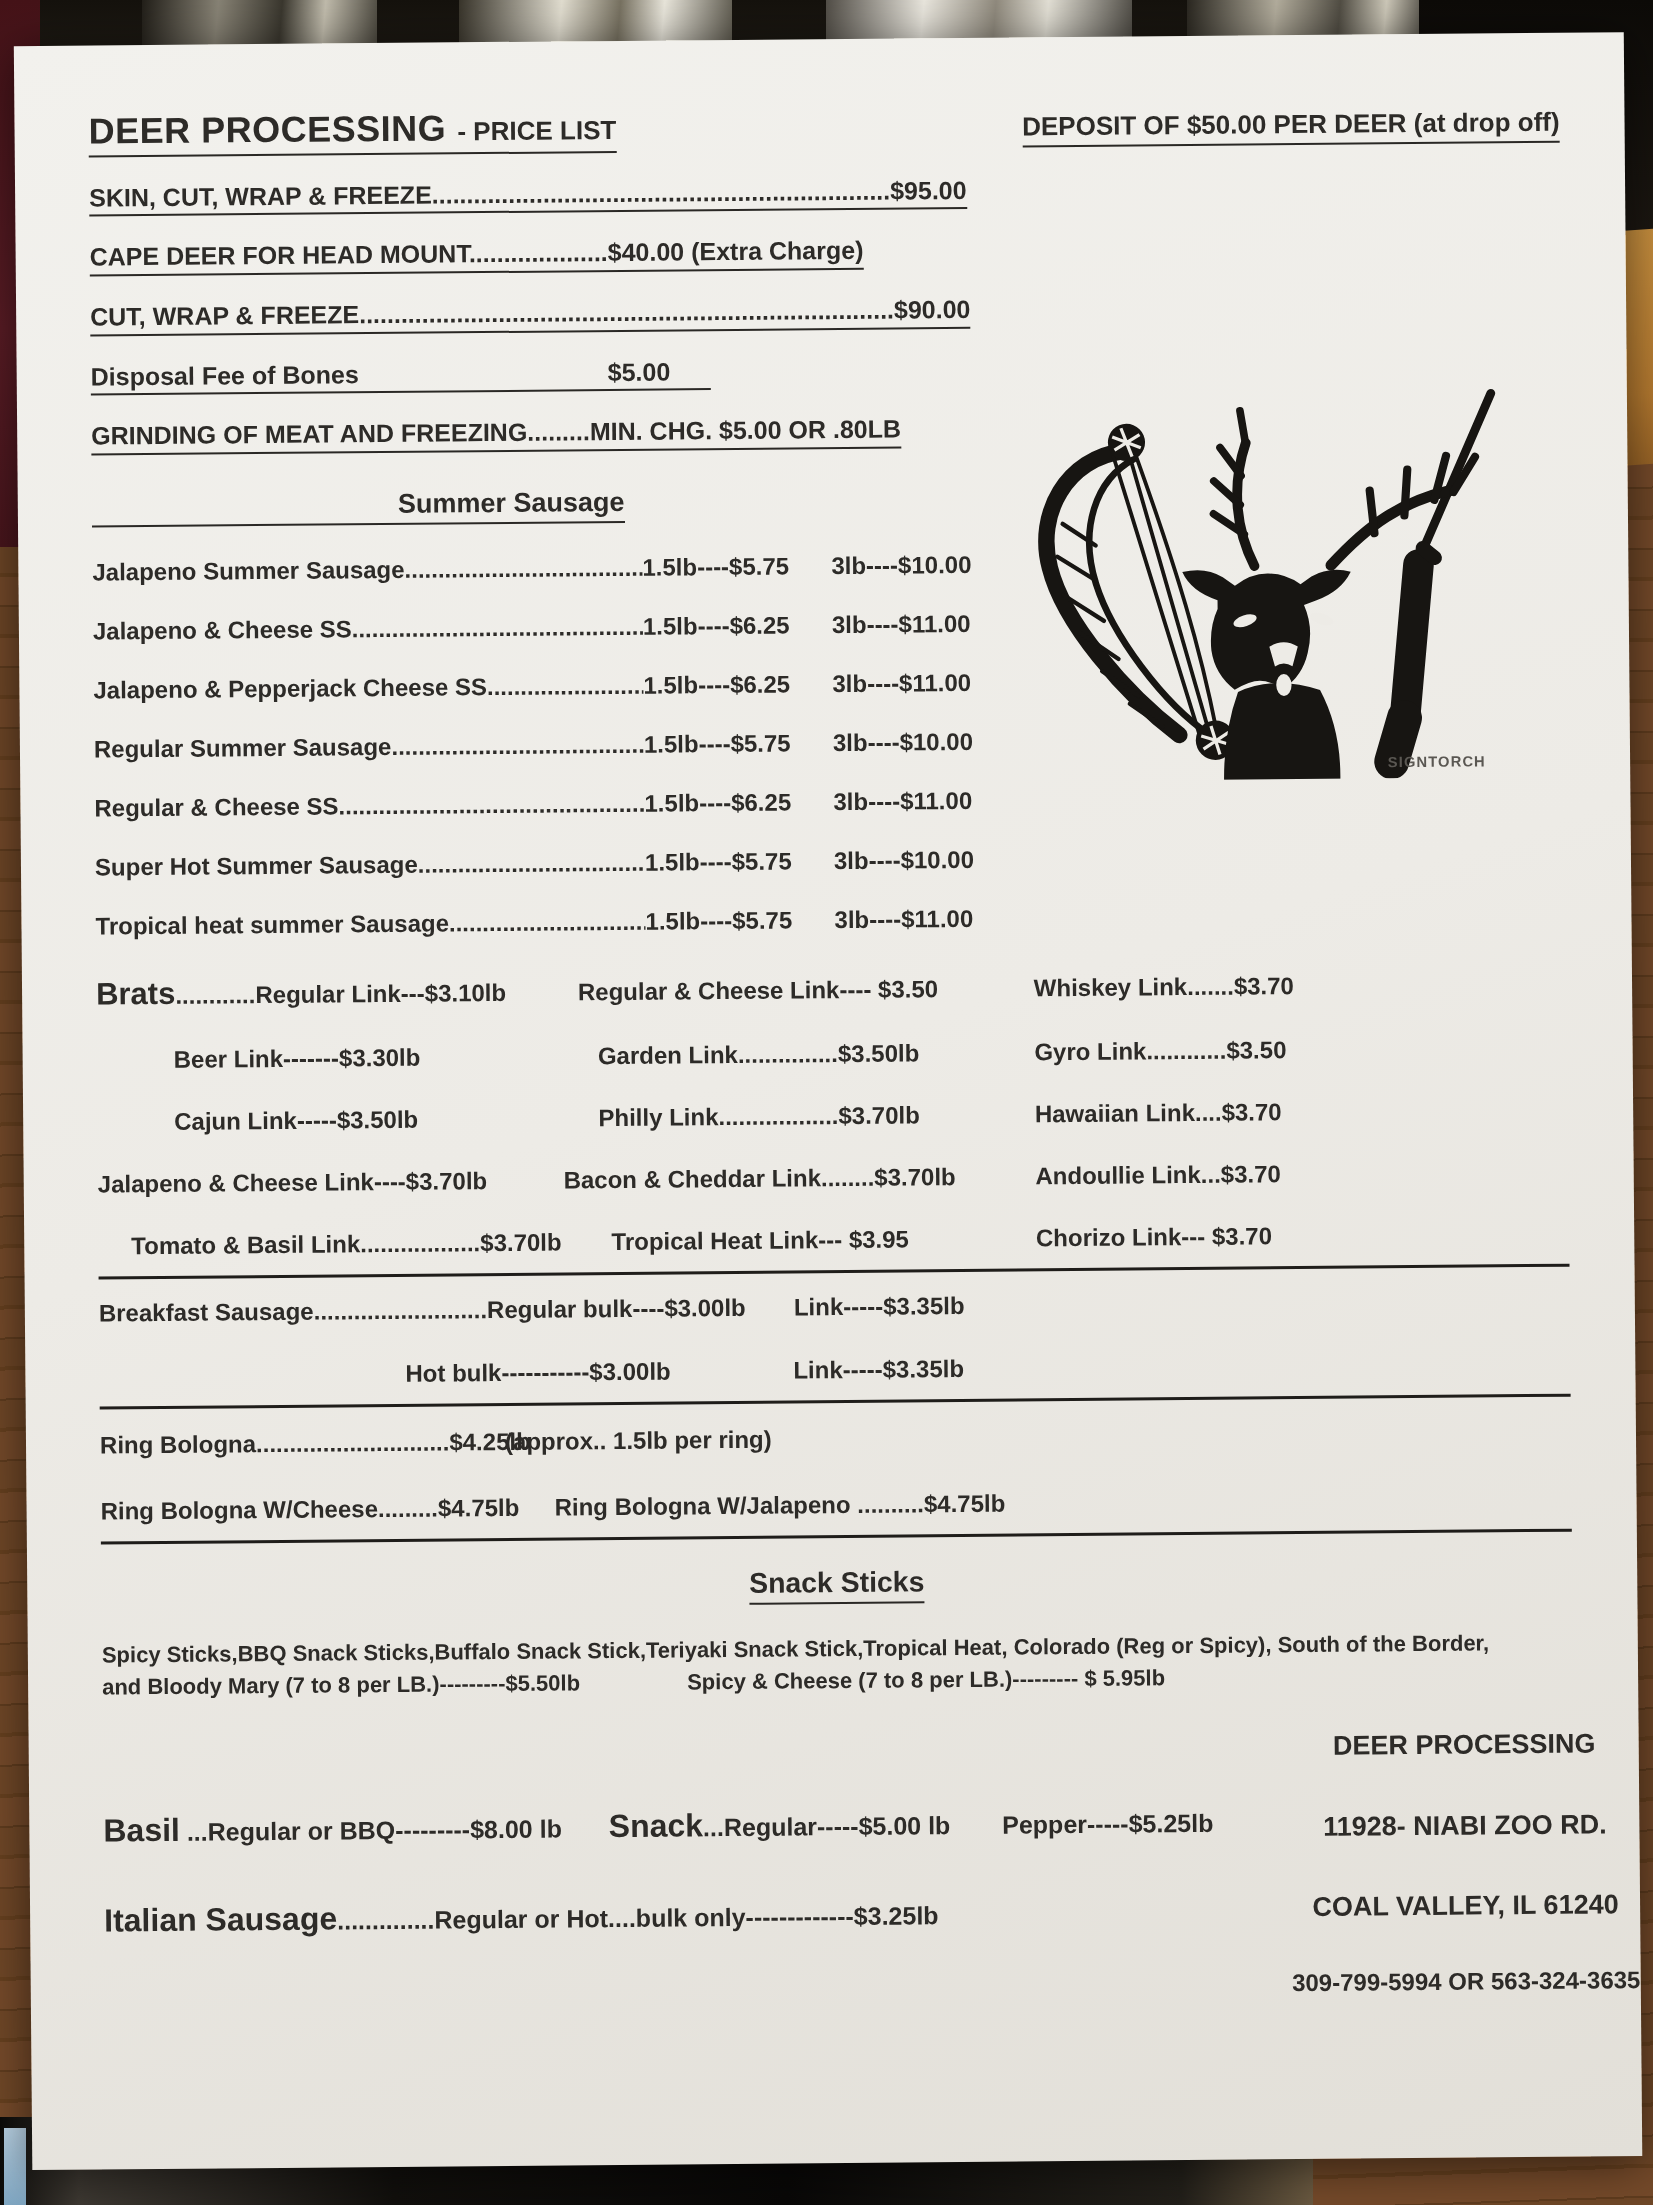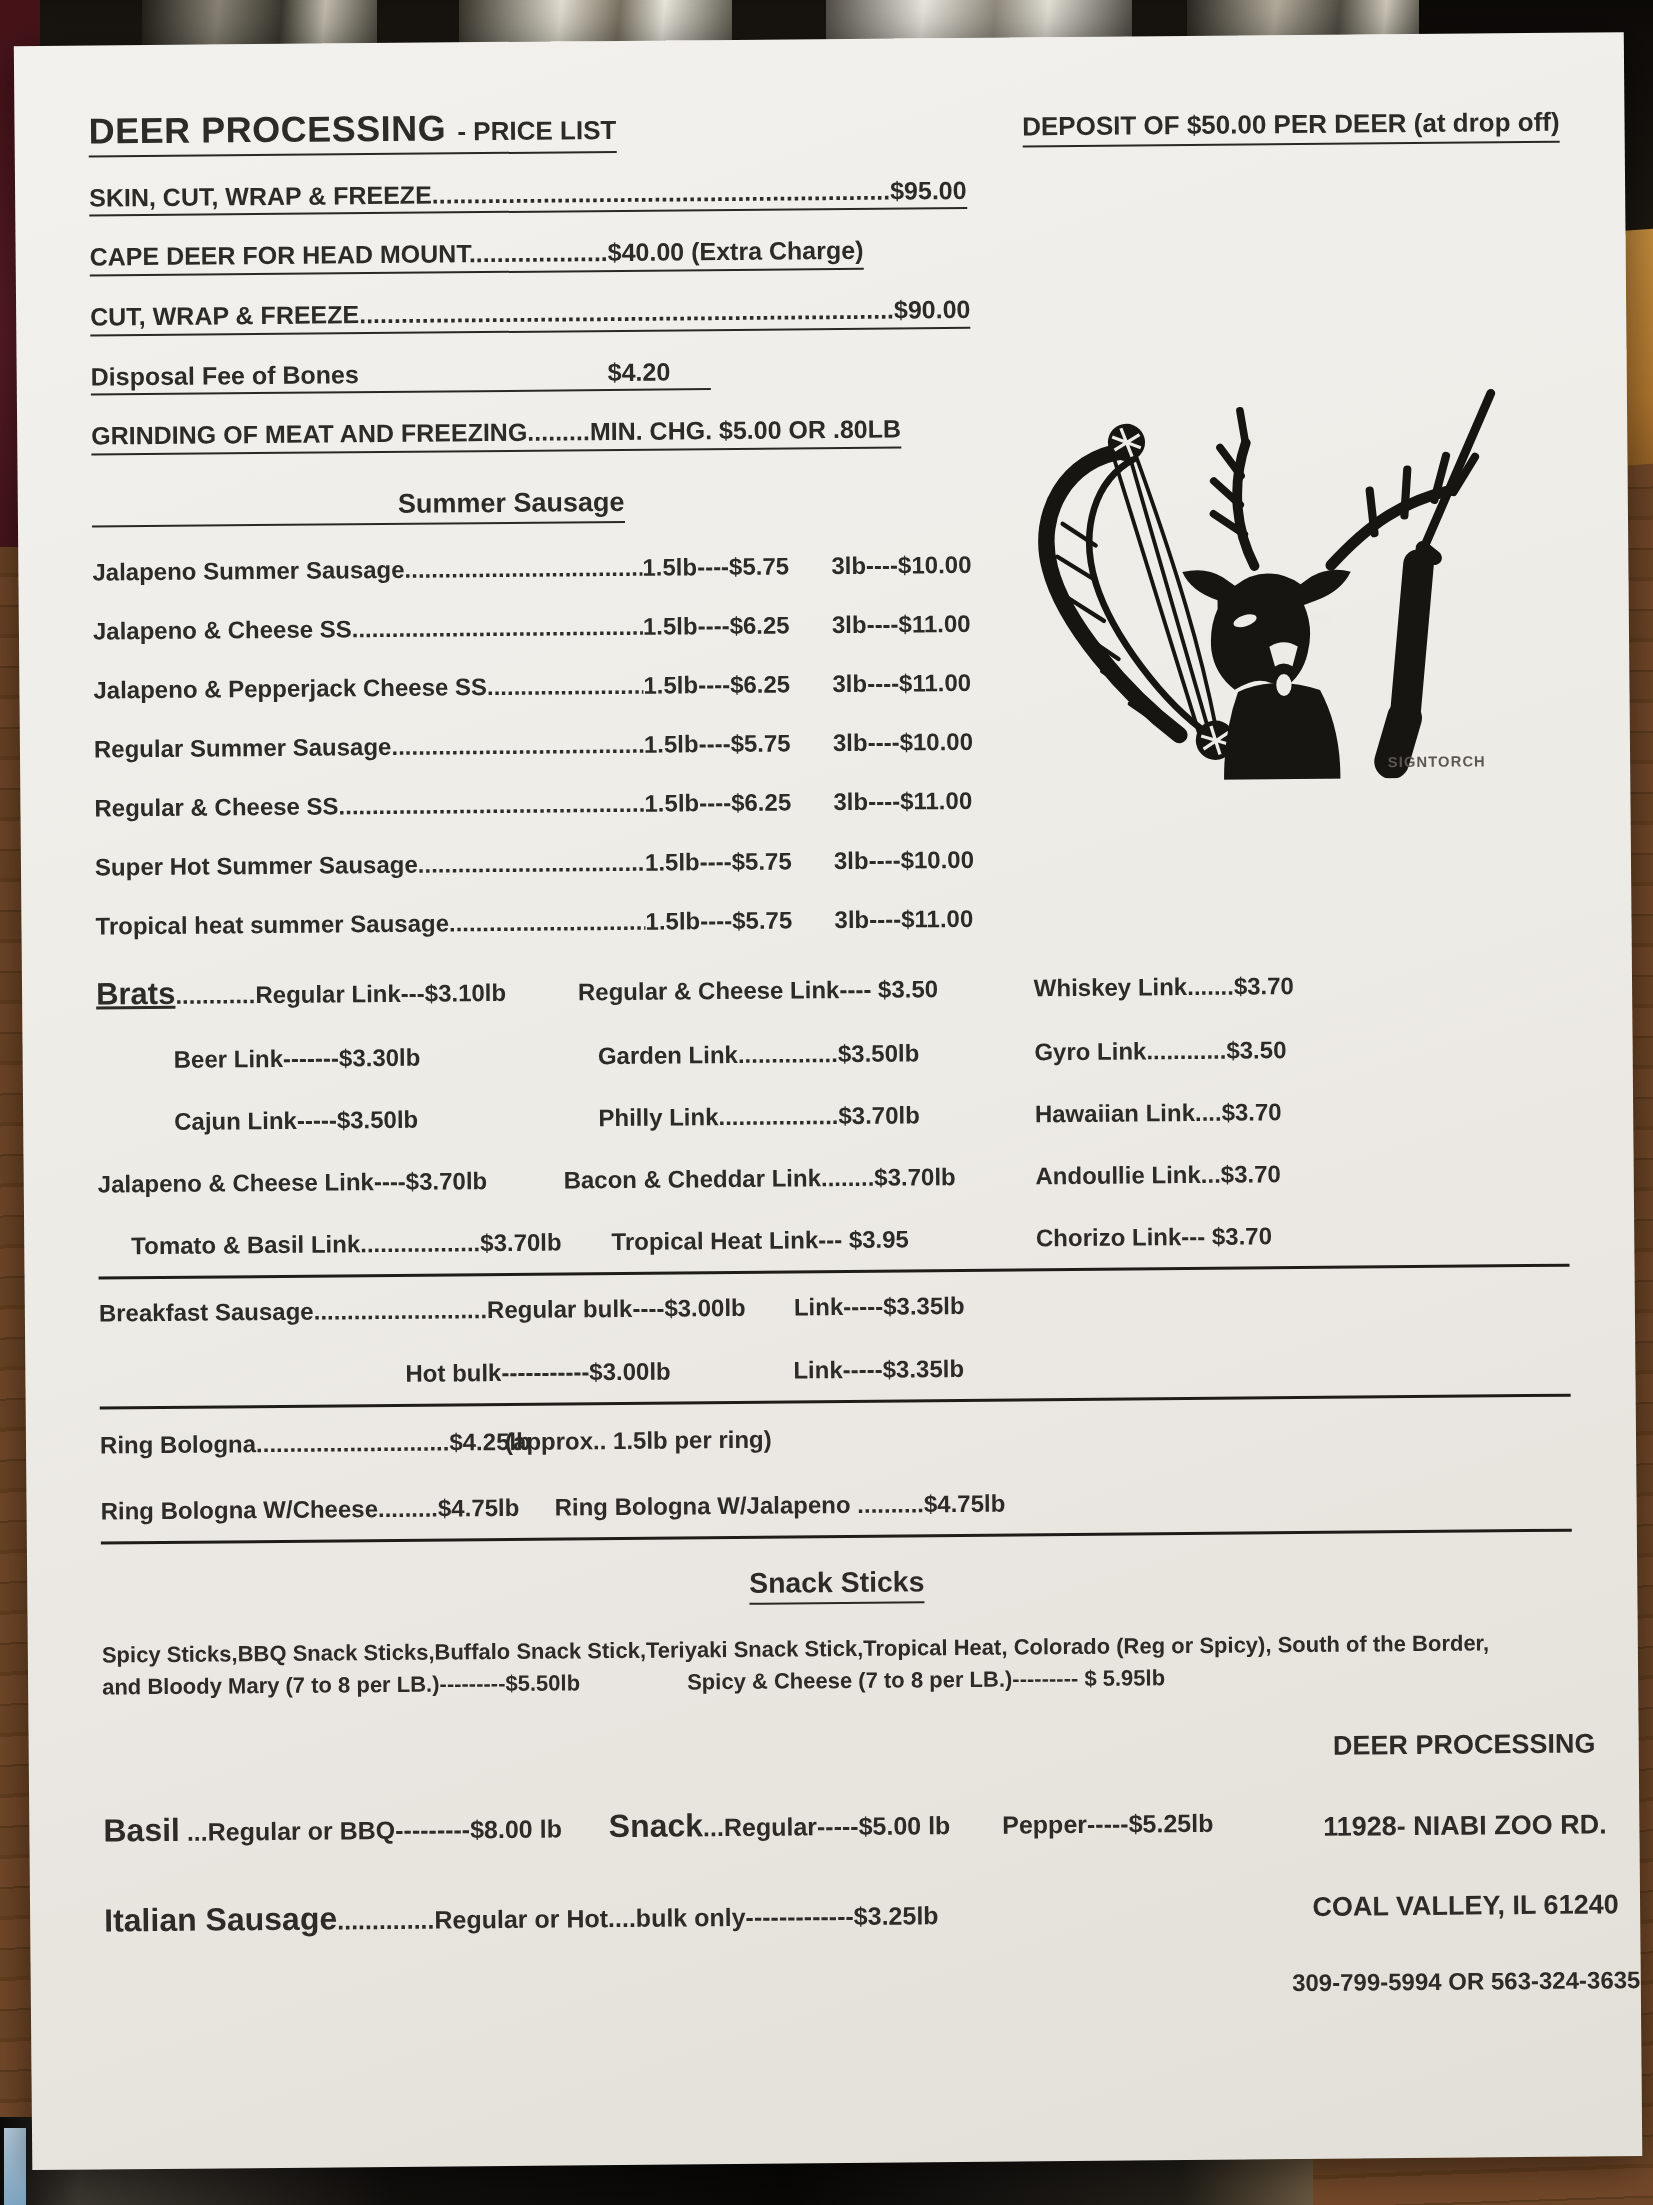--- a/index.html
+++ b/index.html
@@ -57,21 +57,21 @@
   .ss-head .uline{display:inline-block;padding-left:306px;}
   .ss-row{display:flex;margin-top:31px;font-size:24px;max-width:974px;align-items:baseline;}
   .ss-name{flex:1 1 auto;min-width:0;overflow:hidden;white-space:nowrap;}
   .ss-p15{flex:none;width:189px;white-space:nowrap;}
   .ss-p3{flex:none;width:235px;white-space:nowrap;}
 
   .brats{margin-top:36px;}
   .brats-grid{display:grid;grid-template-columns:27% 36% 37%;row-gap:34px;
               font-size:24px;align-items:baseline;}
   .brats-grid .c{white-space:nowrap;}
-  .brats-label{font-size:31px;text-decoration:underline;}
+  .brats-label{font-size:31px;}
   .ind140{padding-left:77px;}
   .ind60{padding-left:33px;}
   .col2{text-align:center;}
   .col3{padding-left:11px;}
 
   .rule{height:2.7px;background:#1f1d1a;margin-top:16.4px;}
 
   .bf{margin-top:19.7px;font-size:24px;display:flex;align-items:baseline;white-space:nowrap;}
   .bf .l1{width:695px;flex:none;}
   .bf .sp{width:306px;flex:none;display:inline-block;}
@@ -134,21 +134,21 @@
       <div class="svc">
         <span class="uline">CAPE DEER FOR HEAD MOUNT....................$40.00 (Extra Charge)</span>
       </div>
       <div class="svc">
         <span class="uline">CUT, WRAP &amp; FREEZE.............................................................................$90.00</span>
       </div>
       <div class="svc">
         <span class="uline">
           <span>Disposal Fee of Bones</span>
           <span class="gap" style="width:235px"></span>
-          <span>$4.20</span>
+          <span>$5.00</span>
           <span class="gap" style="width:33px"></span>
         </span>
       </div>
       <div class="svc">
         <span class="uline">GRINDING OF MEAT AND FREEZING.........MIN. CHG. $5.00 OR  .80LB</span>
       </div>
 
       <div class="ss-head">
         <span class="uline">Summer Sausage</span>
       </div>

